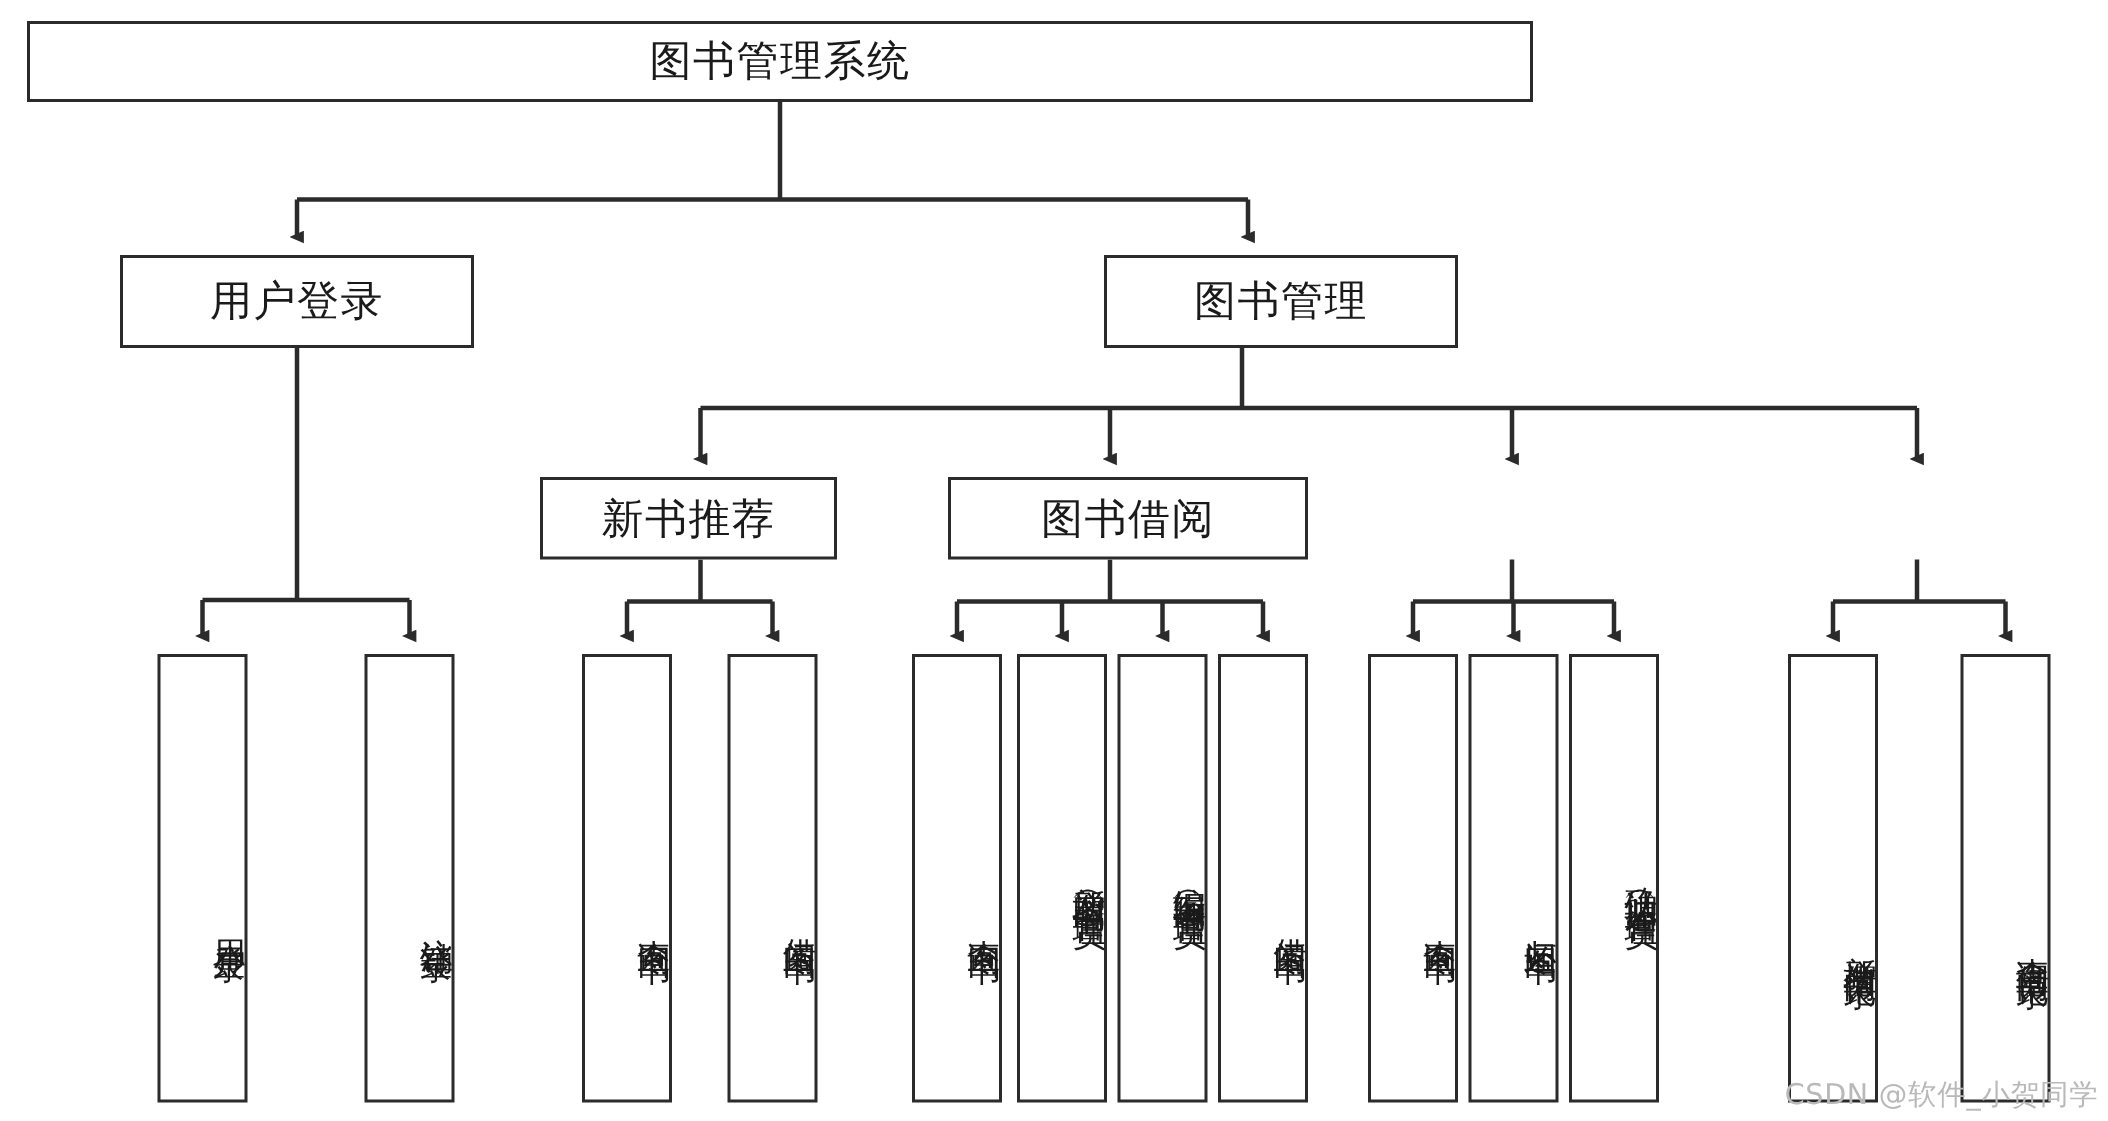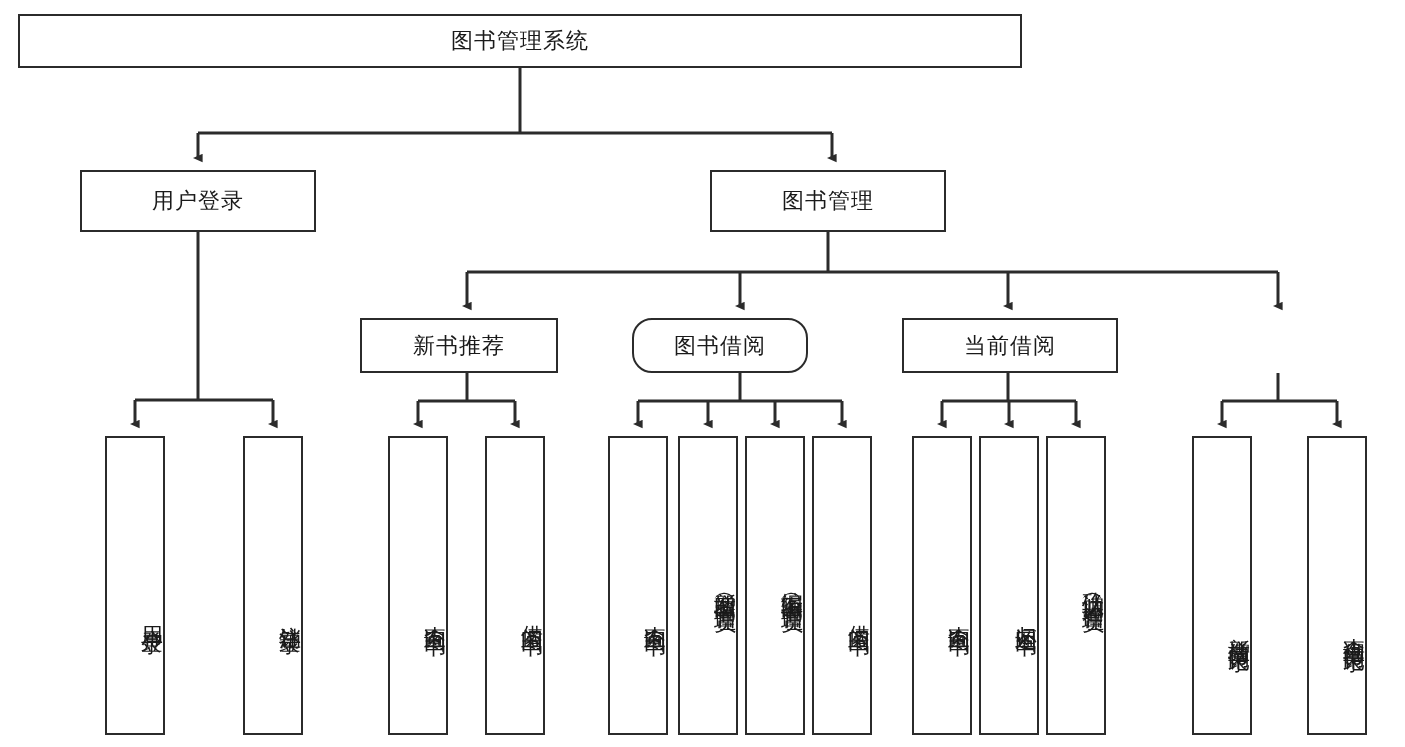--- a/index.html
+++ b/index.html
@@ -28,21 +28,21 @@
     position: absolute;
     box-sizing: border-box;
     background: #ffffff;
     border: 2px solid #2b2b2b;
     display: flex;
     align-items: center;
     justify-content: center;
     color: #1a1a1a;
   }
   .node.horiz {
-    font-size: 22px;
+    font-size: 28px;
     letter-spacing: 1px;
   }
   .node.vert {
     writing-mode: vertical-rl;
     text-orientation: upright;
     font-size: 22px;
     letter-spacing: 3px;
     line-height: 1;
     padding-top: 4px;
     padding-bottom: 4px;
@@ -129,32 +129,29 @@
     </g>
   </svg>
 
   <div class="node horiz" style="left:18px; top:14px; width:1004px; height:54px;">
     <span>图书管理系统</span>
   </div>
 
   <div class="node horiz" style="left:80px; top:170px; width:236px; height:62px;">
     <span>用户登录</span>
   </div>
-  <div class="node horiz" style="left:710px; top:170px; width:236px; height:62px;">
+  <div class="node horiz" style="left:736px; top:170px; width:236px; height:62px;">
     <span>图书管理</span>
   </div>
 
   <div class="node horiz" style="left:360px; top:318px; width:198px; height:55px;">
     <span>新书推荐</span>
   </div>
-  <div class="node horiz" style="left:632px; top:318px; width:176px; height:55px;border-radius:20px;">
+  <div class="node horiz" style="left:632px; top:318px; width:240px; height:55px;">
     <span>图书借阅</span>
-  </div>
-  <div class="node horiz" style="left:902px; top:318px; width:216px; height:55px;">
-    <span>当前借阅</span>
   </div>
 
   <div class="node vert mid" style="left:105px; top:436px; width:60px; height:299px;">
     <span class="vlabel">用户登录</span>
   </div>
   <div class="node vert mid" style="left:243px; top:436px; width:60px; height:299px;">
     <span class="vlabel">注销登录</span>
   </div>
 
   <div class="node vert mid" style="left:388px; top:436px; width:60px; height:299px;">
@@ -187,14 +184,15 @@
     <span class="vlabel">确认归还（管理员）</span>
   </div>
 
   <div class="node vert midshort" style="left:1192px; top:436px; width:60px; height:299px;">
     <span class="vlabel">新增借阅记录</span>
   </div>
   <div class="node vert midshort" style="left:1307px; top:436px; width:60px; height:299px;">
     <span class="vlabel">查询借阅记录</span>
   </div>
 
+  <div id="watermark">CSDN @软件_小贺同学</div>
 
 </div>
 
 </body></html>

